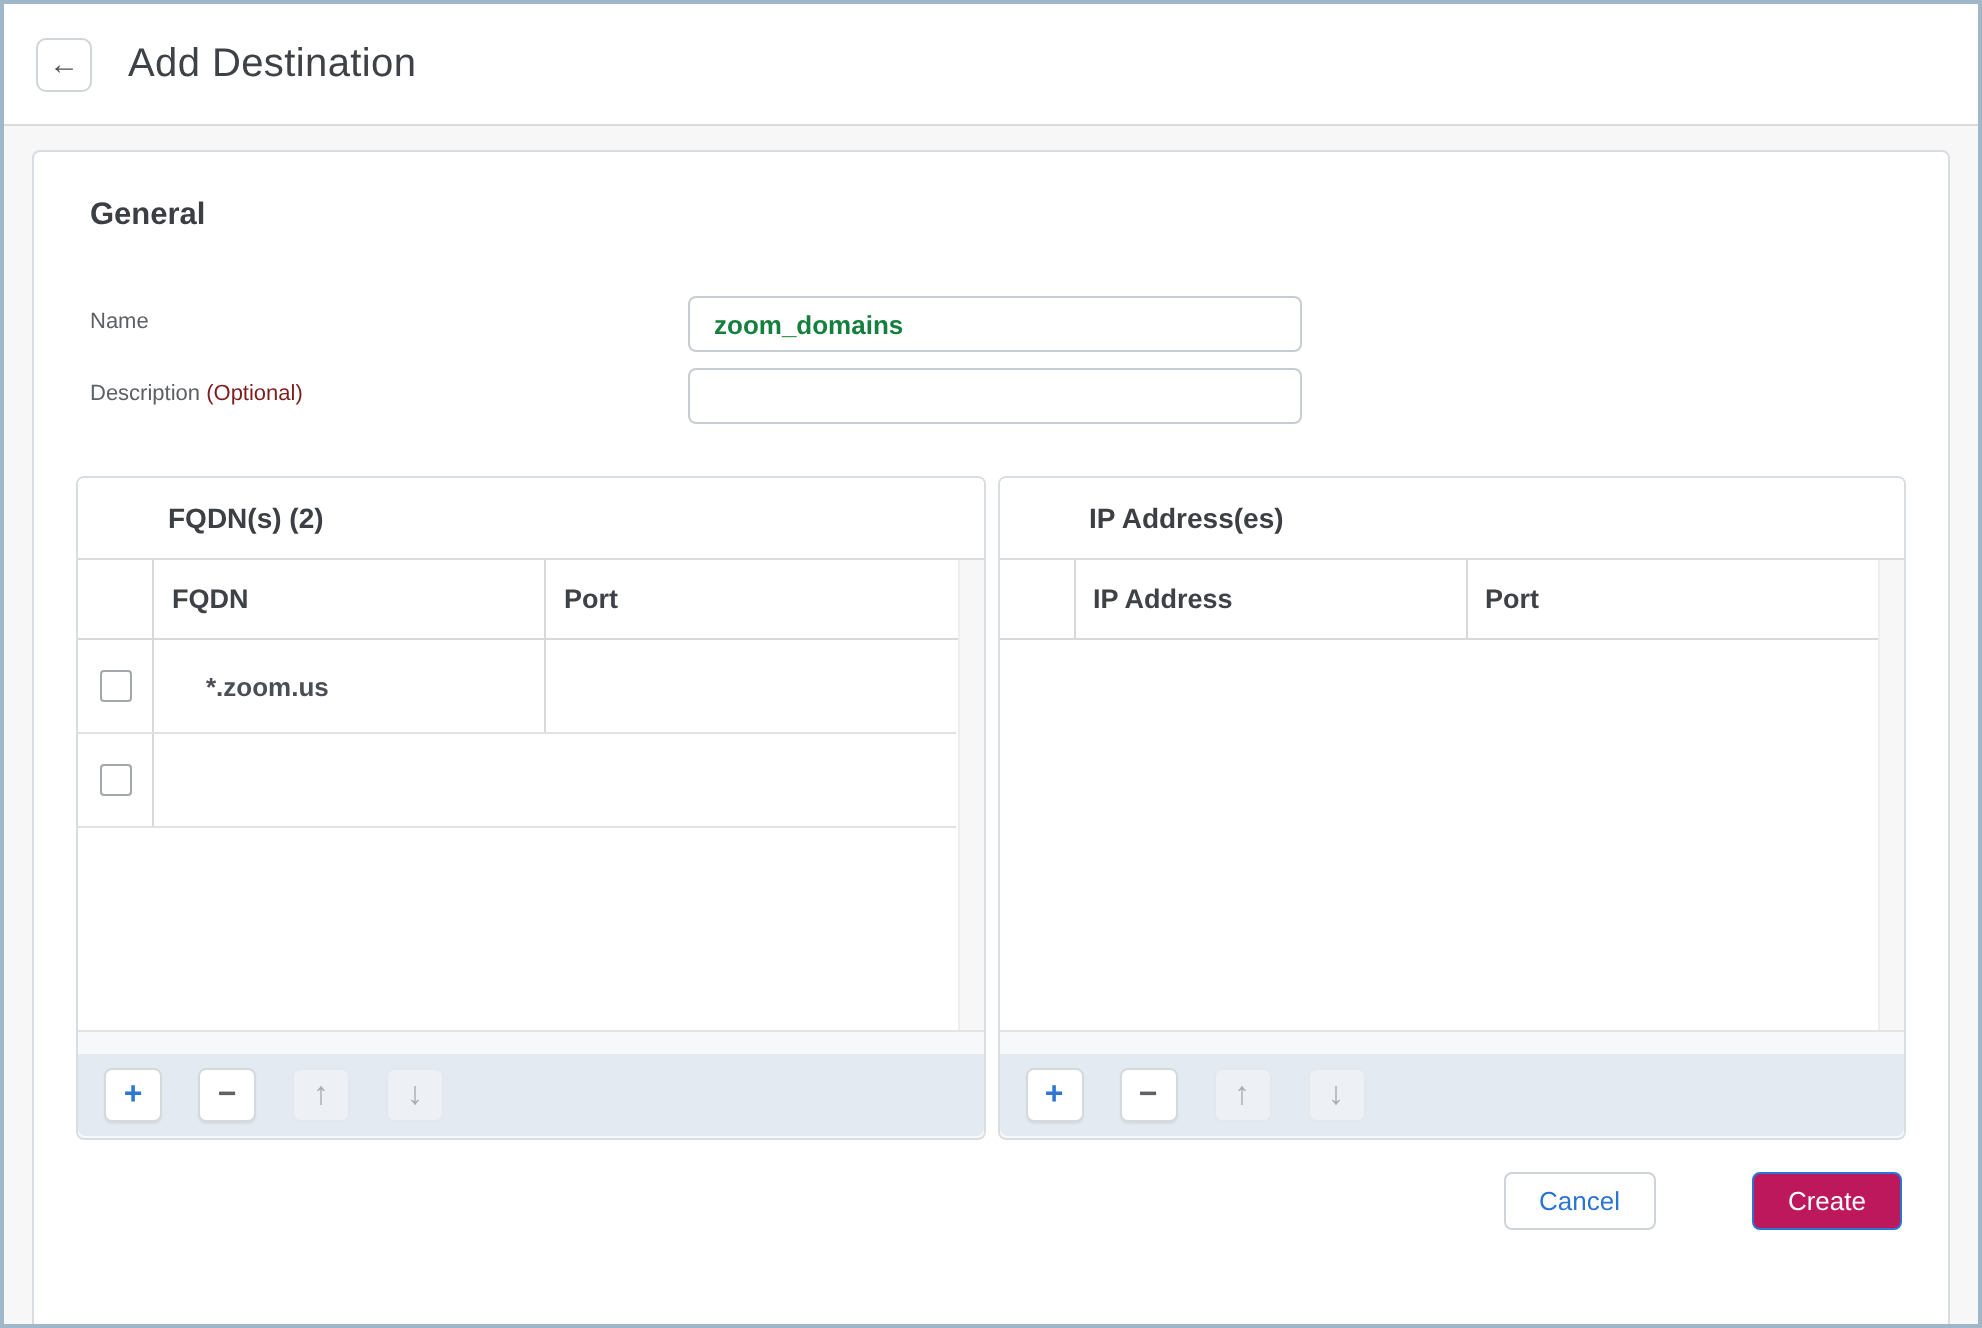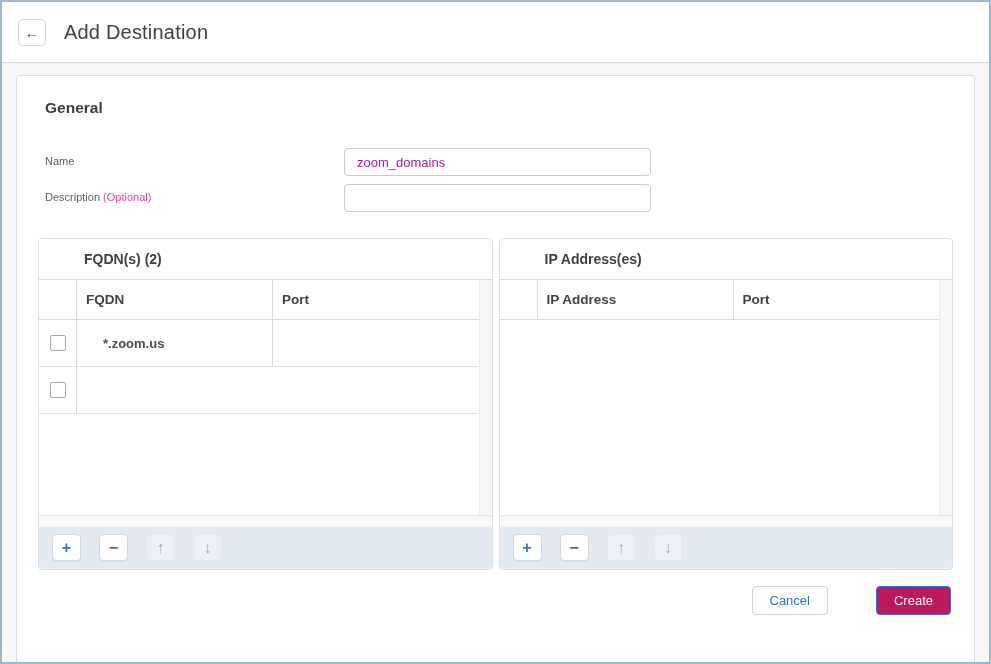--- a/index.html
+++ b/index.html
@@ -32,25 +32,26 @@
     background:#fff; border:1px solid #d9dce0; border-radius:4px;
     height:664px; overflow:hidden;
   }
   .section-title {
     margin:23px 0 0 28px; font-size:15.5px; font-weight:700; color:#3b3e42;
   }
   .form { margin-top:31px; }
   .form-row { display:flex; align-items:center; margin-left:28px; }
   .form-row + .form-row { margin-top:8px; }
   .form-label { width:299px; font-size:11px; color:#5d6064; align-self:flex-start; padding-top:7px; }
-  .optional { color:#ec4899; }
+  .optional { color:#7f1d1d; }
   .text-input {
     width:307px; height:28px; border:1px solid #c9cdd1; border-radius:4px;
-    padding:0 12px; font-size:13px; color:#a21caf; background:#fff; outline:none;
+    padding:0 12px; font-size:13px; color:#15803d; background:#fff; outline:none;
     font-family:"Liberation Sans", sans-serif;
+    font-weight:bold;
   }
 
   
   .tables { display:flex; gap:6px; margin:26px 21px 0; }
   .panel {
     flex:1 1 0; height:332px; border:1px solid #dbdee1; border-radius:4px;
     background:#f7f8f9; display:flex; flex-direction:column; overflow:hidden;
   }
   .panel-title {
     height:41px; flex:0 0 41px; background:#fff; border-bottom:1px solid #dadbdc;

